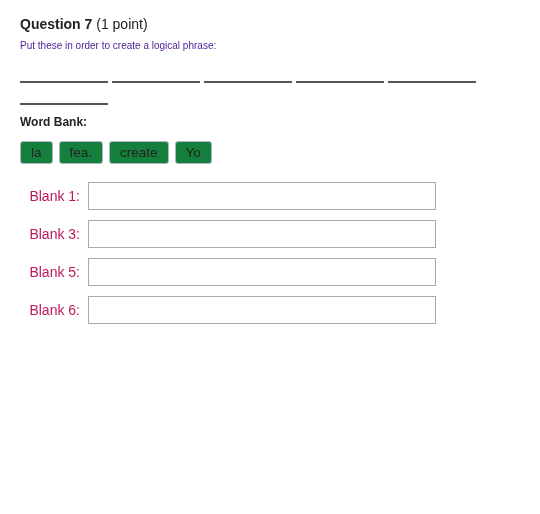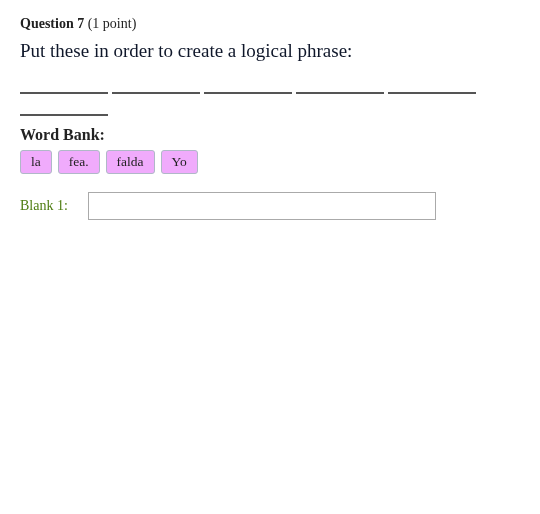--- a/index.html
+++ b/index.html
@@ -1,19 +1,18 @@
 <!DOCTYPE html>
 <html><head>
   <meta charset="utf-8">
   <style>
     * {
       box-sizing: border-box;
       margin: 0;
       padding: 0;
-      font-family: Liberation Serif, serif;
     }
 
     body {
       font-family: Arial, sans-serif;
       font-size: 14px;
       background: #ffffff;
       color: #222;
       width: 540px;
       min-height: 514px;
       padding: 16px 20px;
@@ -23,22 +22,22 @@
       font-size: 14px;
       font-weight: bold;
       margin-bottom: 8px;
     }
 
     .question-header span.points {
       font-weight: normal;
     }
 
     .instruction {
-      color: #0f172a;
-      font-size: 19px;
+      color: #4c1d95;
+      font-size: 10px;
       margin-bottom: 14px;
     }
 
     .blanks-row {
       display: flex;
       flex-wrap: wrap;
       gap: 4px;
       margin-bottom: 6px;
     }
 
@@ -49,54 +48,55 @@
       height: 18px;
     }
 
     .word-bank-section {
       margin-top: 10px;
       margin-bottom: 18px;
     }
 
     .word-bank-label {
       font-weight: bold;
-      margin-bottom: 6px;
-      font-size: 16px;
+      margin-bottom: 12px;
+      font-size: 12px;
     }
 
     .word-bank-words {
       display: flex;
       flex-wrap: wrap;
       gap: 6px;
     }
 
     .word-chip {
-      background: #f0abfc;
+      background: #15803d;
       border: 1px solid #b0b8c8;
       padding: 3px 10px;
       border-radius: 3px;
       font-size: 13.5px;
       cursor: default;
     }
 
     .blanks-inputs {
       margin-top: 16px;
     }
 
     .blank-input-row {
       display: flex;
       align-items: center;
       margin-bottom: 10px;
     }
 
     .blank-label {
       width: 68px;
+      text-align: right;
       padding-right: 8px;
       font-size: 14px;
-      color: #4d7c0f;
+      color: #be185d;
       flex-shrink: 0;
     }
 
     .blank-input {
       flex: 1;
       height: 28px;
       border: 1px solid #aaa;
       padding: 2px 6px;
       font-size: 13px;
       outline: none;
@@ -120,23 +120,35 @@
   <span class="blank-line"></span>
   <span class="blank-line"></span>
   <span class="blank-line"></span>
 </div>
 
 <div class="word-bank-section">
   <div class="word-bank-label">Word Bank:</div>
   <div class="word-bank-words">
     <span class="word-chip">la</span>
     <span class="word-chip">fea.</span>
-    <span class="word-chip">falda</span>
+    <span class="word-chip">create</span>
     <span class="word-chip">Yo</span>
   </div>
 </div>
 
 <div class="blanks-inputs">
   <div class="blank-input-row">
     <label class="blank-label">Blank 1:</label>
     <input class="blank-input" type="text" value="" style="">
   </div>
+  <div class="blank-input-row">
+    <label class="blank-label">Blank 3:</label>
+    <input class="blank-input" type="text" value="" style="">
+  </div>
+  <div class="blank-input-row">
+    <label class="blank-label">Blank 5:</label>
+    <input class="blank-input" type="text" value="" style="">
+  </div>
+  <div class="blank-input-row">
+    <label class="blank-label">Blank 6:</label>
+    <input class="blank-input" type="text" value="" style="">
+  </div>
 </div>
 
 </body></html>

